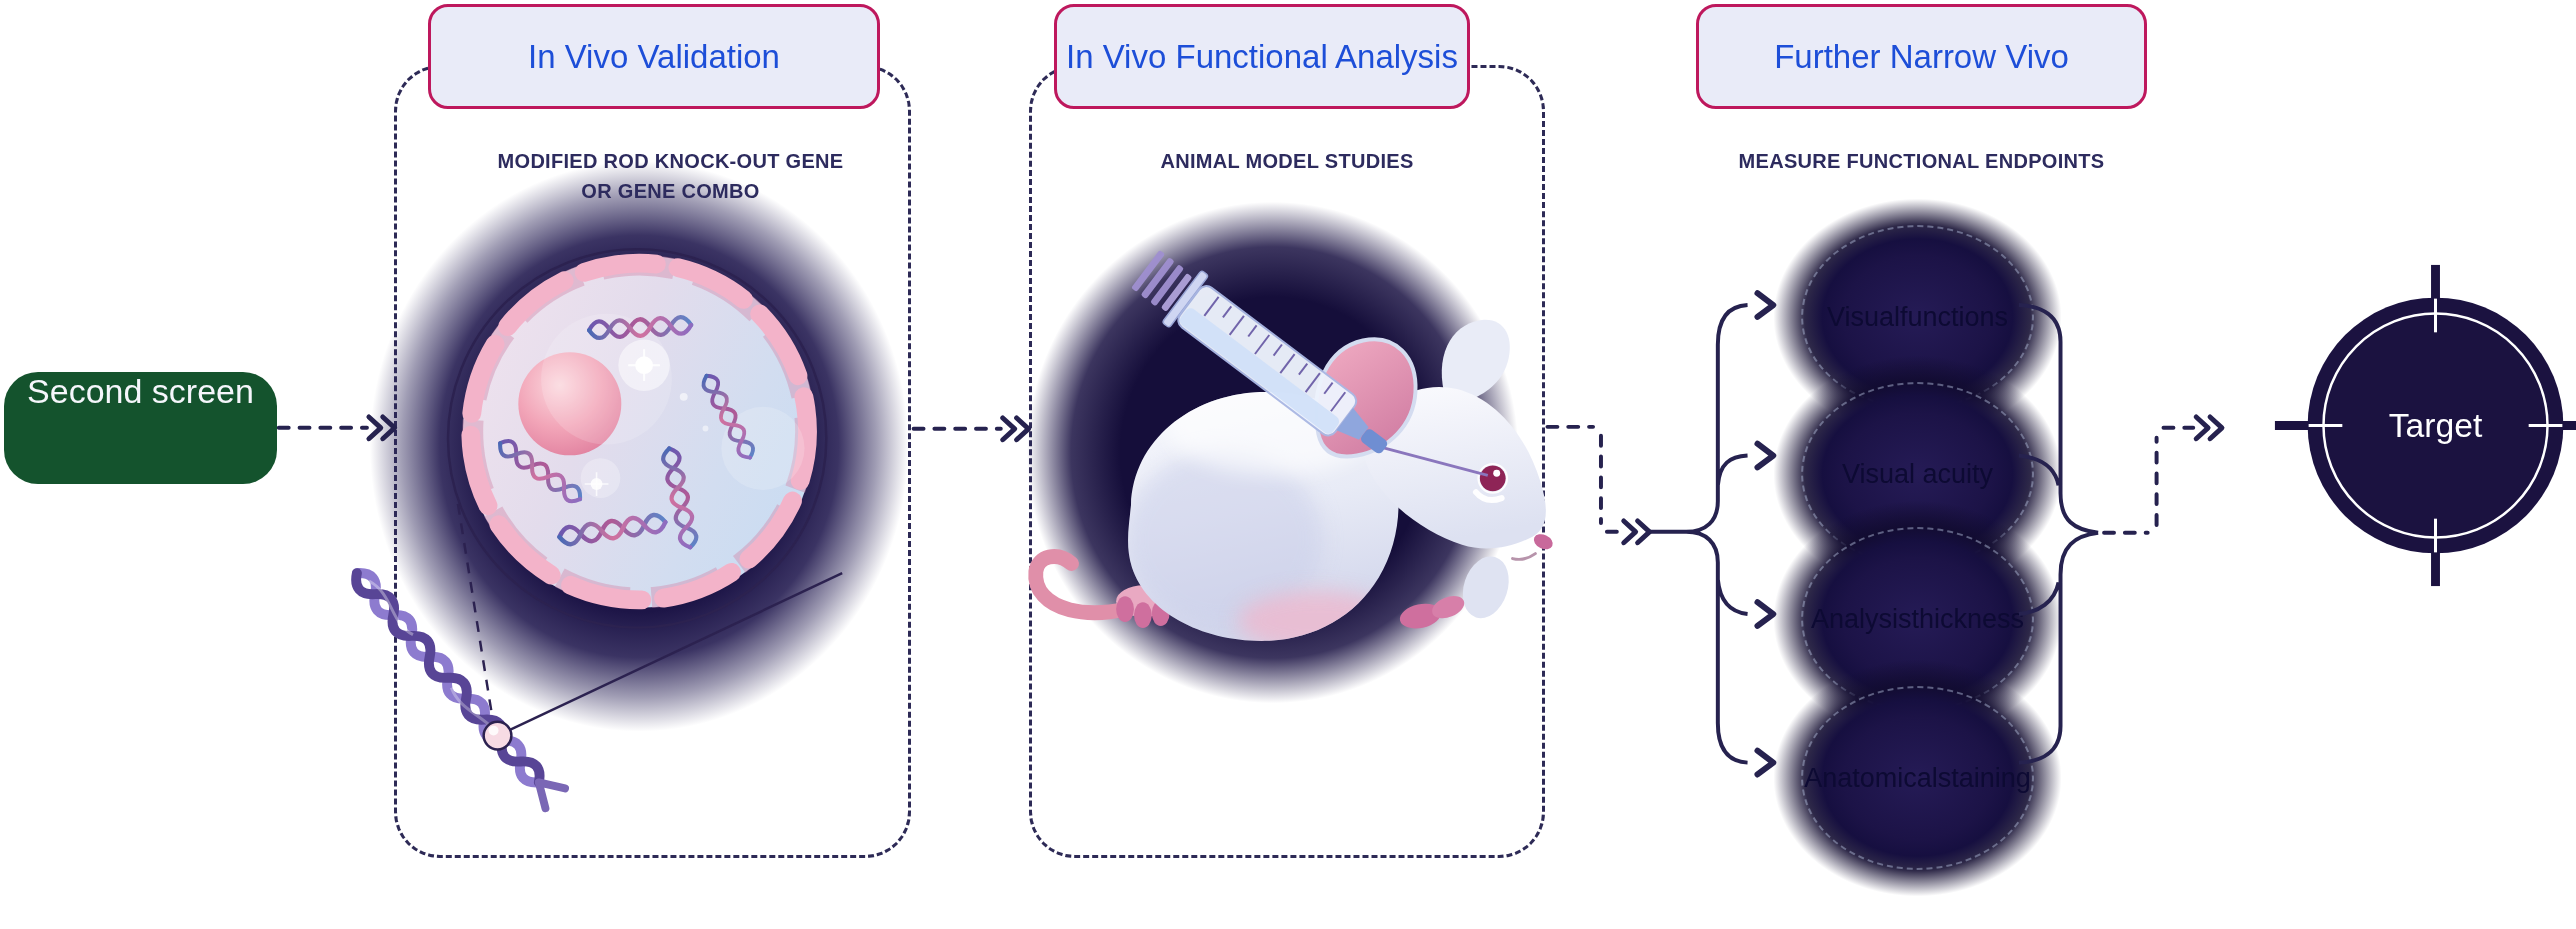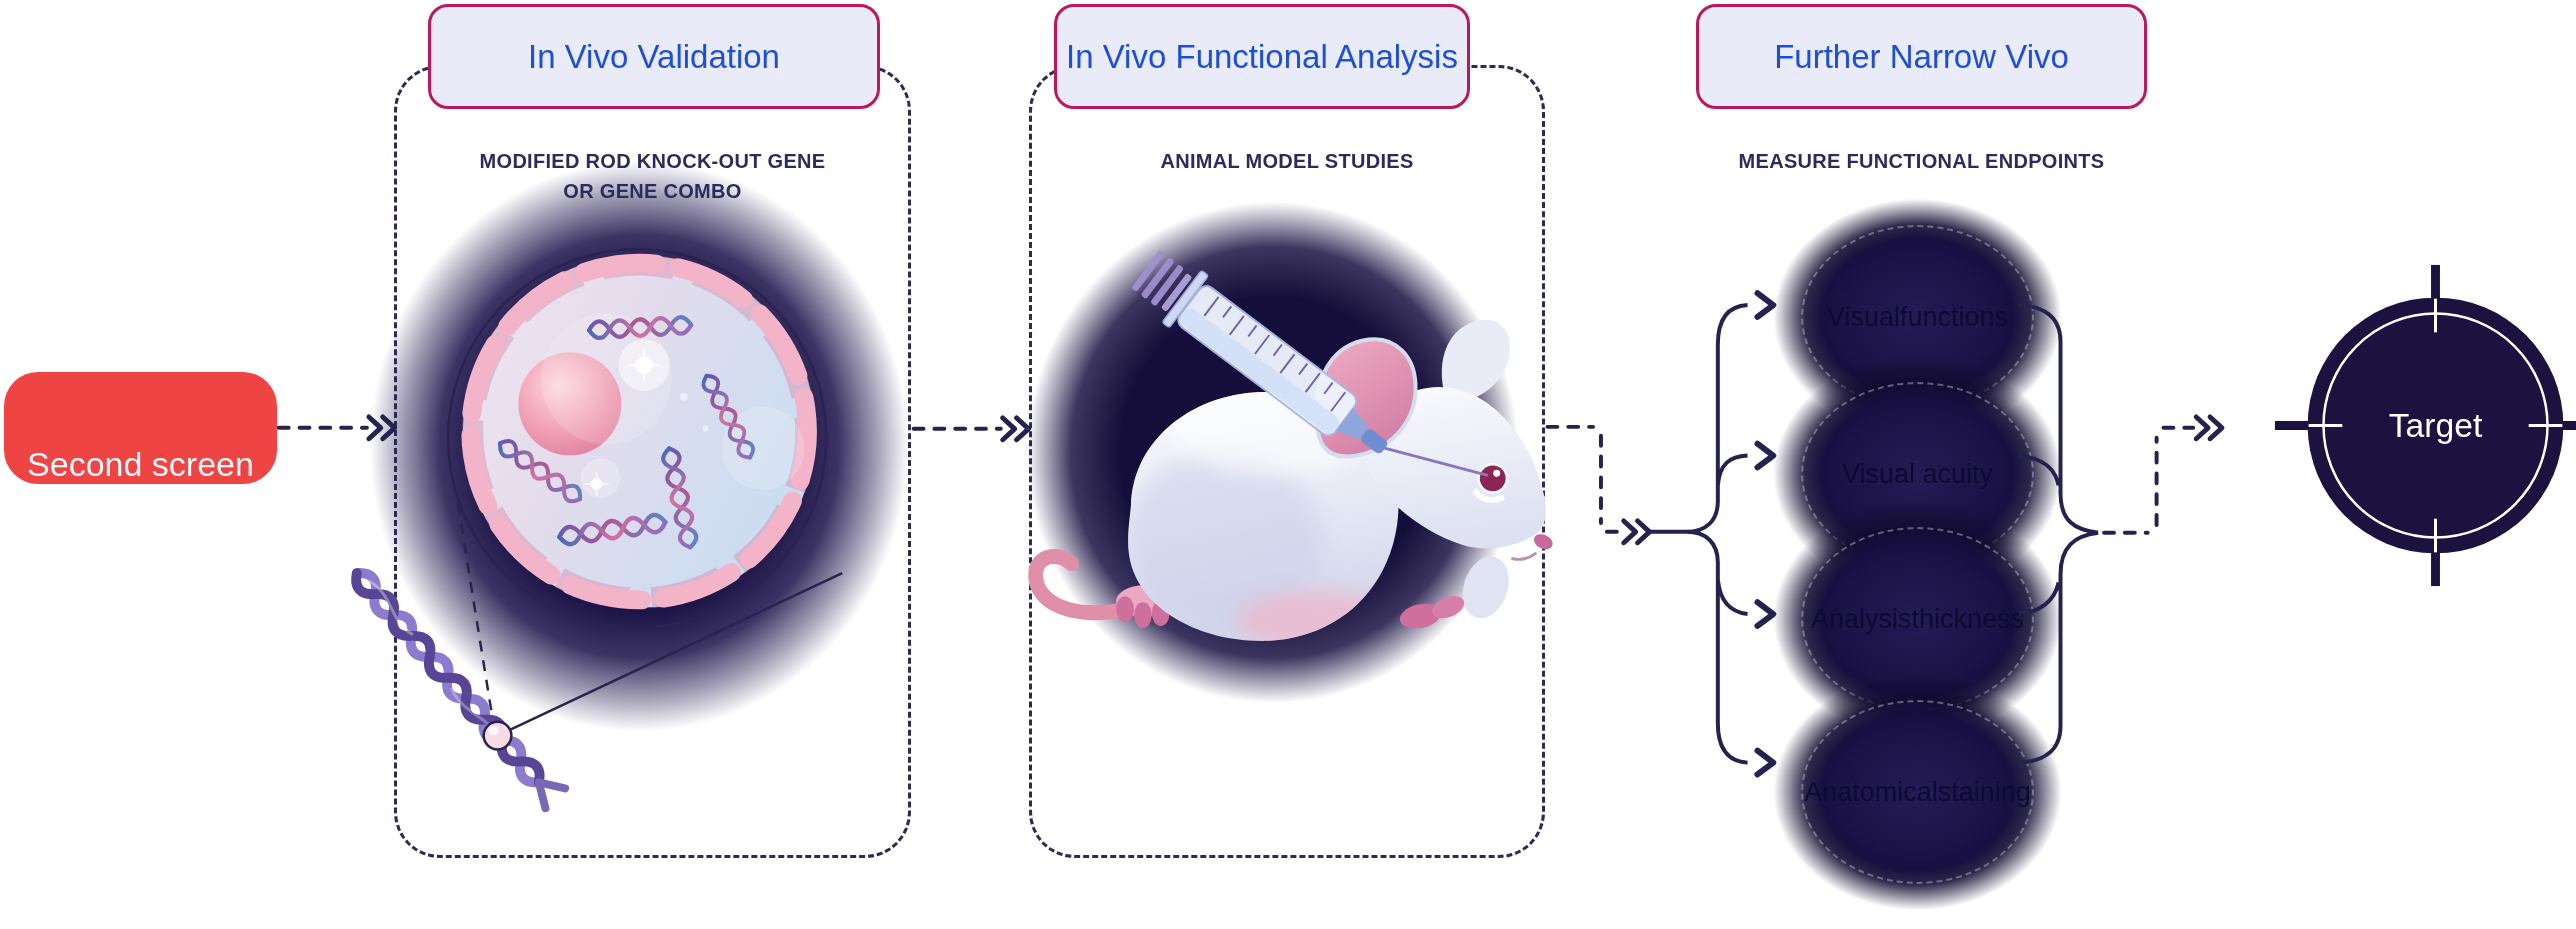--- a/index.html
+++ b/index.html
@@ -2,21 +2,21 @@
 <html><head>
 <meta charset="utf-8">
 <style>
   html,body{margin:0;padding:0;background:#ffffff;}
   .canvas{
     position:relative;width:2576px;height:929px;background:#ffffff;
     font-family:"Liberation Sans", sans-serif;overflow:hidden;
   }
   .startbox{
     position:absolute;left:4px;top:372px;width:273px;height:112px;
-    background:#ef4444;border-radius:34px;display:flex;align-items:flex-end;justify-content:center;
+    background:#14532d;border-radius:34px;display:flex;align-items:flex-start;justify-content:center;
     color:#f5f6fb;font-size:34px;z-index:3;
   }
   .titlebox{
     position:absolute;top:4px;height:105px;background:#e9ebf8;border:3px solid #be185d;
     border-radius:20px;display:flex;align-items:center;justify-content:center;
     font-size:33px;color:#1d4ed8;z-index:3;box-sizing:border-box;white-space:nowrap;
   }
   .container{
     position:absolute;top:65px;height:793px;border:3px dashed #2d2a56;border-radius:46px;
     box-sizing:border-box;z-index:0;background:transparent;
@@ -58,21 +58,21 @@
   <div class="titlebox" style="left:428px;width:452px;">
     <span>In Vivo Validation</span>
   </div>
   <div class="titlebox" style="left:1054px;width:416px;">
     <span>In Vivo Functional Analysis</span>
   </div>
   <div class="titlebox" style="left:1696px;width:451px;">
     <span>Further Narrow Vivo</span>
   </div>
 
-  <div class="caption" style="left:394px;top:146px;width:517px;">
+  <div class="caption" style="left:412px;top:146px;width:517px;">
     <span>MODIFIED ROD KNOCK-OUT GENE</span>
     <span>OR GENE COMBO</span>
   </div>
   <div class="caption" style="left:1029px;top:146px;width:516px;">
     <span>ANIMAL MODEL STUDIES</span>
   </div>
   <div class="caption" style="left:1696px;top:146px;width:451px;">
     <span>MEASURE FUNCTIONAL ENDPOINTS</span>
   </div>
 
@@ -279,21 +279,21 @@
     </div>
   </div>
   <div class="endpoint" style="top:497px;">
     <div class="glow"></div>
     <div class="ring"></div>
     <div class="label">
       <span>Analysis</span>
       <span>thickness</span>
     </div>
   </div>
-  <div class="endpoint" style="top:670px;">
+  <div class="endpoint" style="top:656px;">
     <div class="glow"></div>
     <div class="ring"></div>
     <div class="label">
       <span>Anatomical</span>
       <span>staining</span>
     </div>
   </div>
 
   <svg class="illus" style="left:2267px;top:257px;z-index:3;" width="337" height="337" viewBox="0 0 340 340">
     <g stroke="#1b1240" stroke-width="9">

